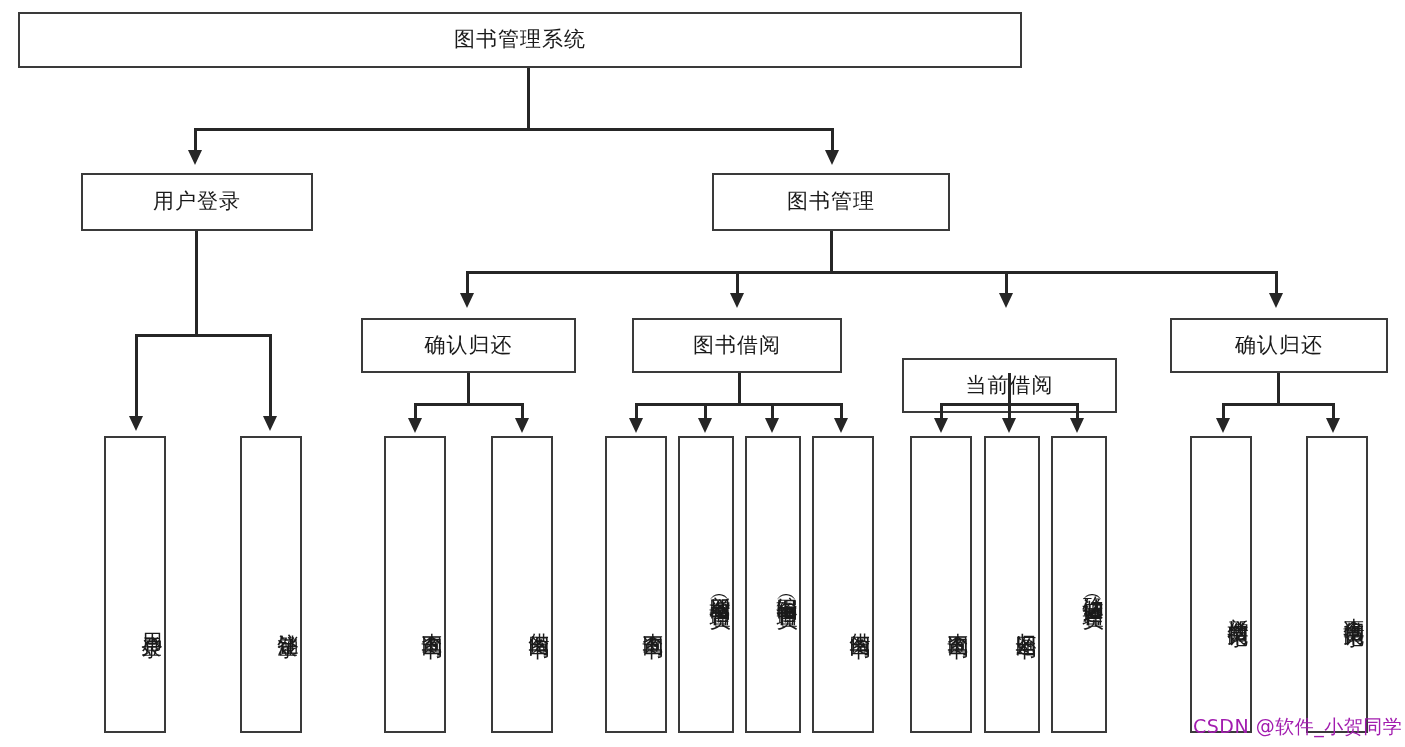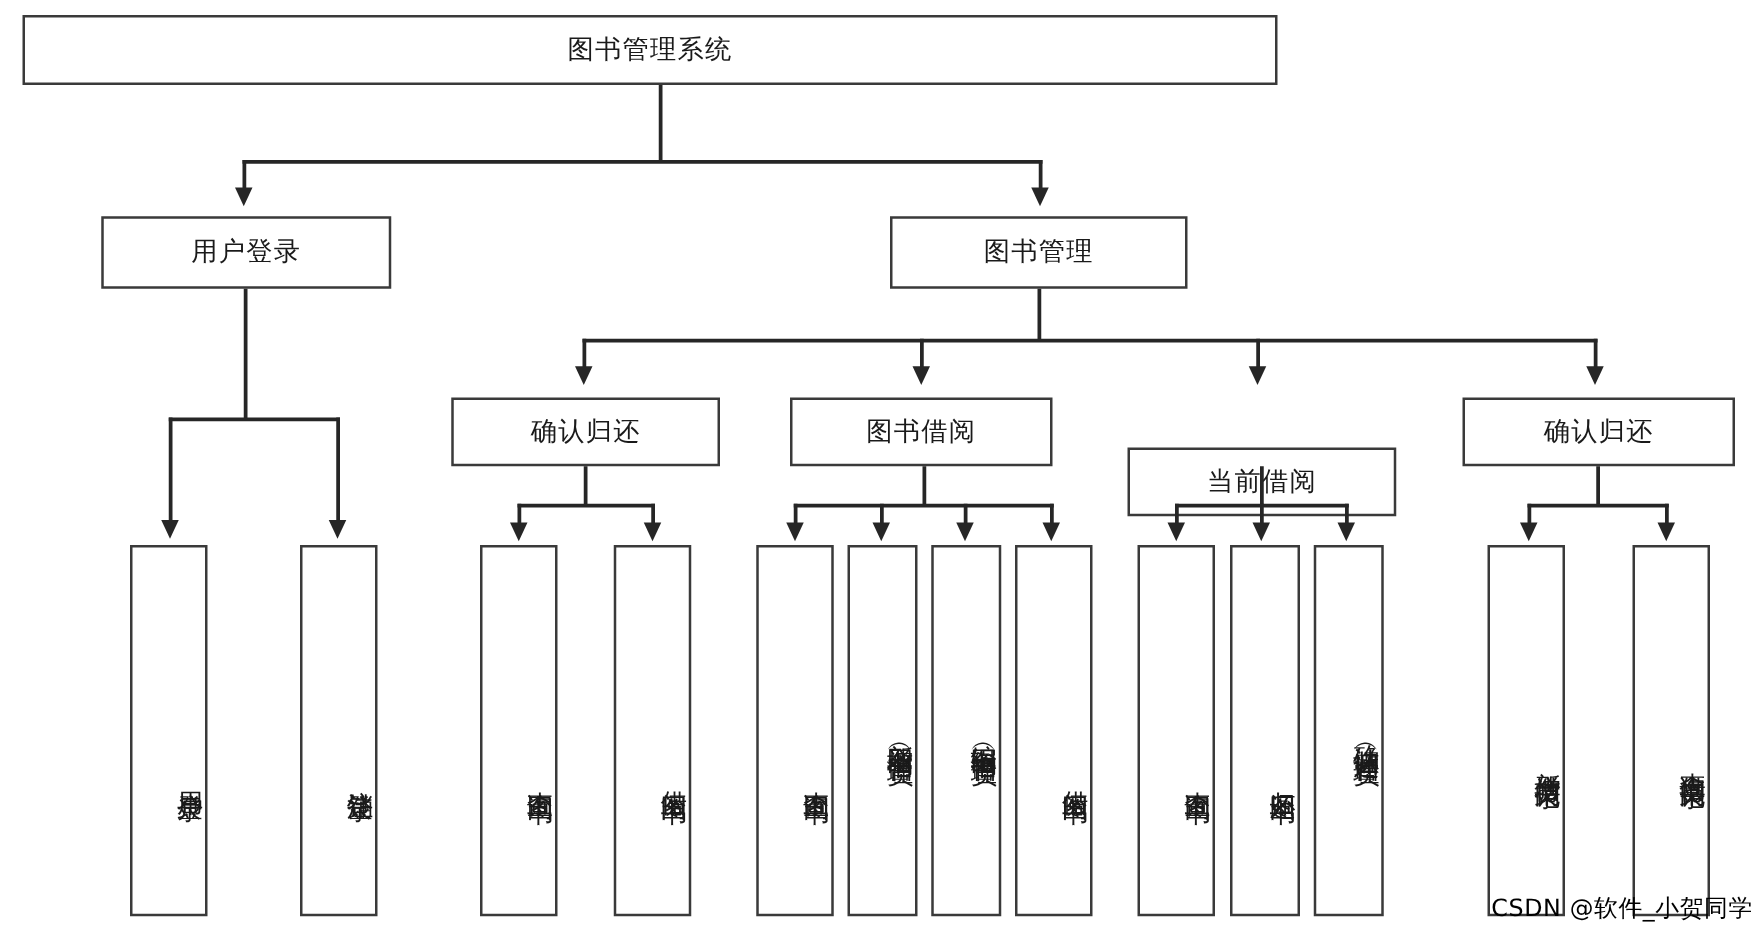--- a/index.html
+++ b/index.html
@@ -57,21 +57,21 @@
     position:absolute;
     width:0;height:0;
     border-left:7px solid transparent;
     border-right:7px solid transparent;
     border-top:15px solid #262626;
   }
   
   #watermark{
     position:absolute;
     font-size:19px;
-    color:#000000;
+    color:#a21caf;
     white-space:nowrap;
     letter-spacing:.5px;
     pointer-events:none;
   }
 </style>
 </head>
 <body>
 
 <div id="canvas">
 

